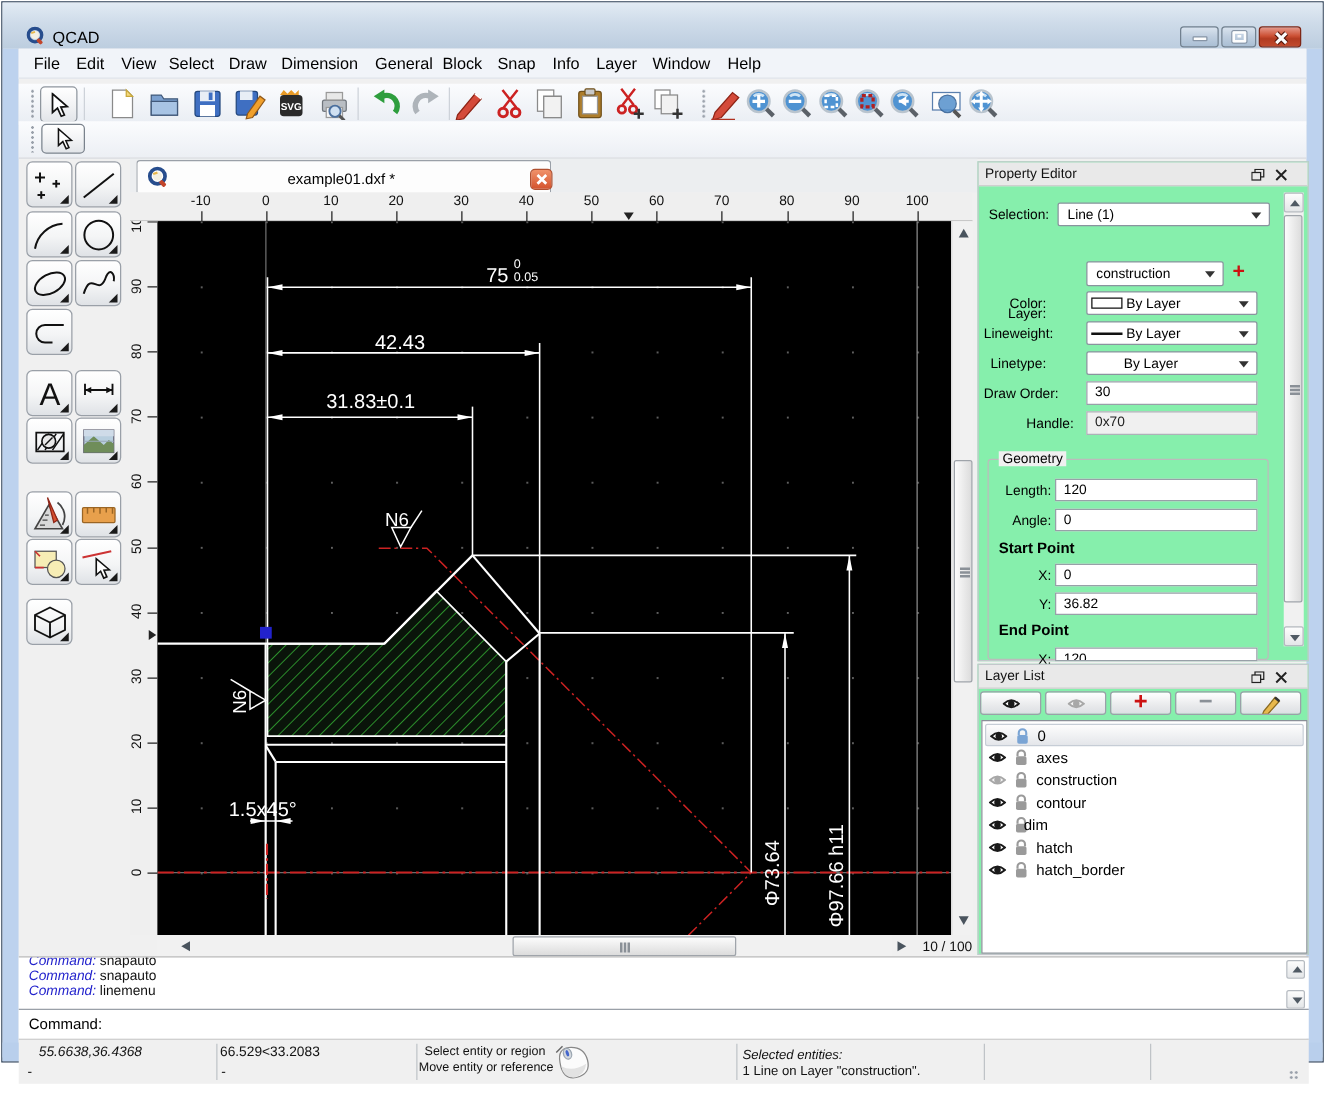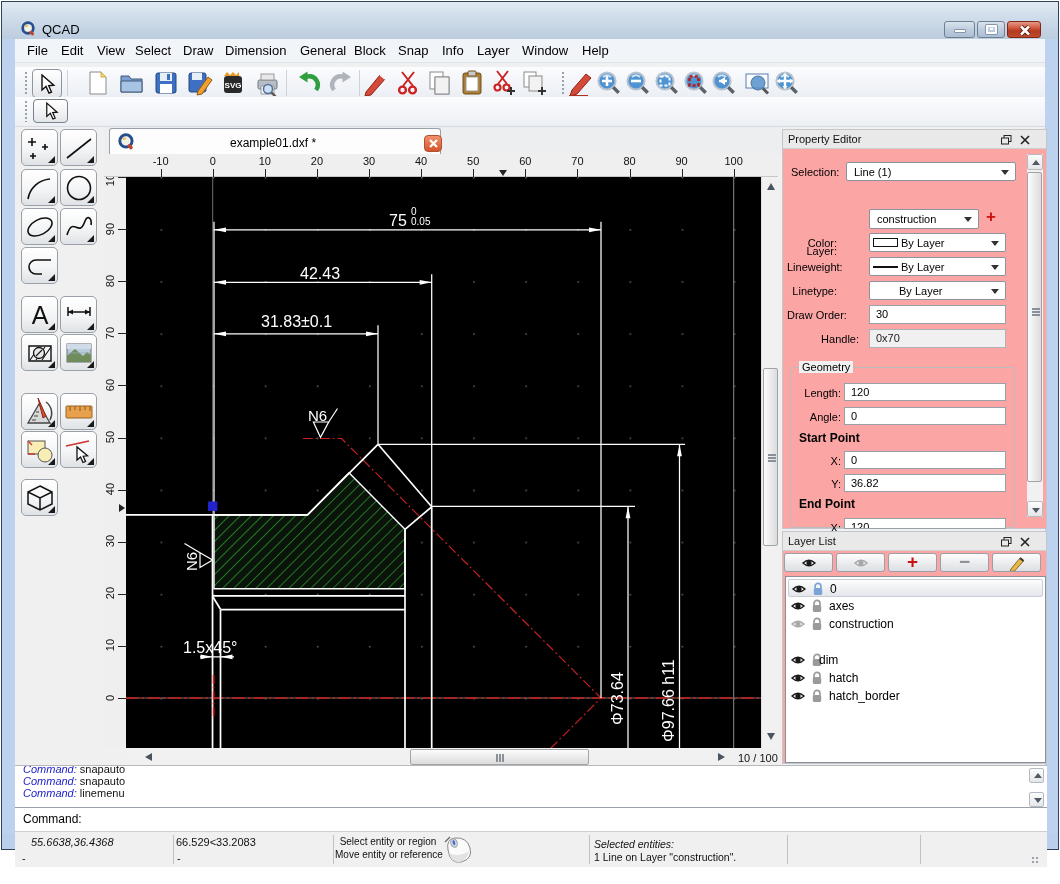--- a/index.html
+++ b/index.html
@@ -31,21 +31,21 @@
   .ruler{position:absolute;background:#efefef;}
   .rlabel{position:absolute;font-size:11px;color:#111;}
   .tick{position:absolute;background:#222;}
   
   .sbtrack{position:absolute;background:#f1f1f1;}
   .sbthumb{position:absolute;background:linear-gradient(90deg,#fcfcfc,#dcdcdc);border:1px solid #9fa4aa;border-radius:2px;}
   .sbthumbH{position:absolute;background:linear-gradient(#fcfcfc,#dcdcdc);border:1px solid #9fa4aa;border-radius:2px;}
   .sbbtn{position:absolute;border:1px solid #b5bac0;border-radius:2px;background:linear-gradient(#fdfdfd,#e4e6e8);}
   .arrow{position:absolute;width:0;height:0;}
   
-  .panel{position:absolute;background:#fca5a5;border:1px solid #c3c7cc;}
+  .panel{position:absolute;background:#86efac;border:1px solid #c3c7cc;}
   .ptitle{position:absolute;left:0;top:0;width:100%;height:19px;background:#e9e9e9;border-bottom:1px solid #cfcfcf;font-size:11px;color:#111;padding:3px 0 0 5px;}
   .fld{position:absolute;background:#fff;border:1px solid #98a0a8;font-size:11px;color:#000;padding:2px 0 0 6px;}
   .fldd{position:absolute;background:#f0f0f0;border:1px solid #aeb2b8;font-size:11px;color:#222;padding:2px 0 0 6px;}
   .cmb{position:absolute;background:#fff;border:1px solid #8a939e;border-radius:2px;font-size:11px;color:#000;}
   .cmb .tx{position:absolute;left:7px;top:3px;}
   .dna{position:absolute;right:6px;top:50%;margin-top:-2px;width:0;height:0;border-left:4px solid transparent;border-right:4px solid transparent;border-top:5px solid #333;}
   .lbl{position:absolute;font-size:11px;color:#000;text-align:right;}
   .group{position:absolute;border:1px solid #bcbcbc;border-radius:3px;}
   .gtitle{position:absolute;top:-7px;left:8px;background:#f0f0f0;font-size:11px;padding:0 3px;}
   .bold{font-weight:bold;}
@@ -663,20 +663,29 @@
             </div>
         <div class="lrow" style="top:38px;width:255px;">
               <svg class="abs" style="left:3px;top:2px" width="14" height="14" viewBox="0 0 14 14">
                 <use href="#eyeg"></use>
               </svg>
               <svg class="abs" style="left:23px;top:2px" width="12" height="14" viewBox="0 0 12 14">
                 <use href="#lock"></use>
               </svg>
               <span class="abs" style="left:41px;top:2px;">construction</span>
             </div>
+        <div class="lrow" style="top:56px;width:255px;">
+              <svg class="abs" style="left:3px;top:2px" width="14" height="14" viewBox="0 0 14 14">
+                <use href="#eye"></use>
+              </svg>
+              <svg class="abs" style="left:23px;top:2px" width="12" height="14" viewBox="0 0 12 14">
+                <use href="#lock"></use>
+              </svg>
+              <span class="abs" style="left:41px;top:2px;">contour</span>
+            </div>
         <div class="lrow" style="top:74px;width:255px;">
               <svg class="abs" style="left:3px;top:2px" width="14" height="14" viewBox="0 0 14 14">
                 <use href="#eye"></use>
               </svg>
               <svg class="abs" style="left:23px;top:2px" width="12" height="14" viewBox="0 0 12 14">
                 <use href="#lock"></use>
               </svg>
               <span class="abs" style="left:31px;top:2px;">dim</span>
             </div>
         <div class="lrow" style="top:92px;width:255px;">

